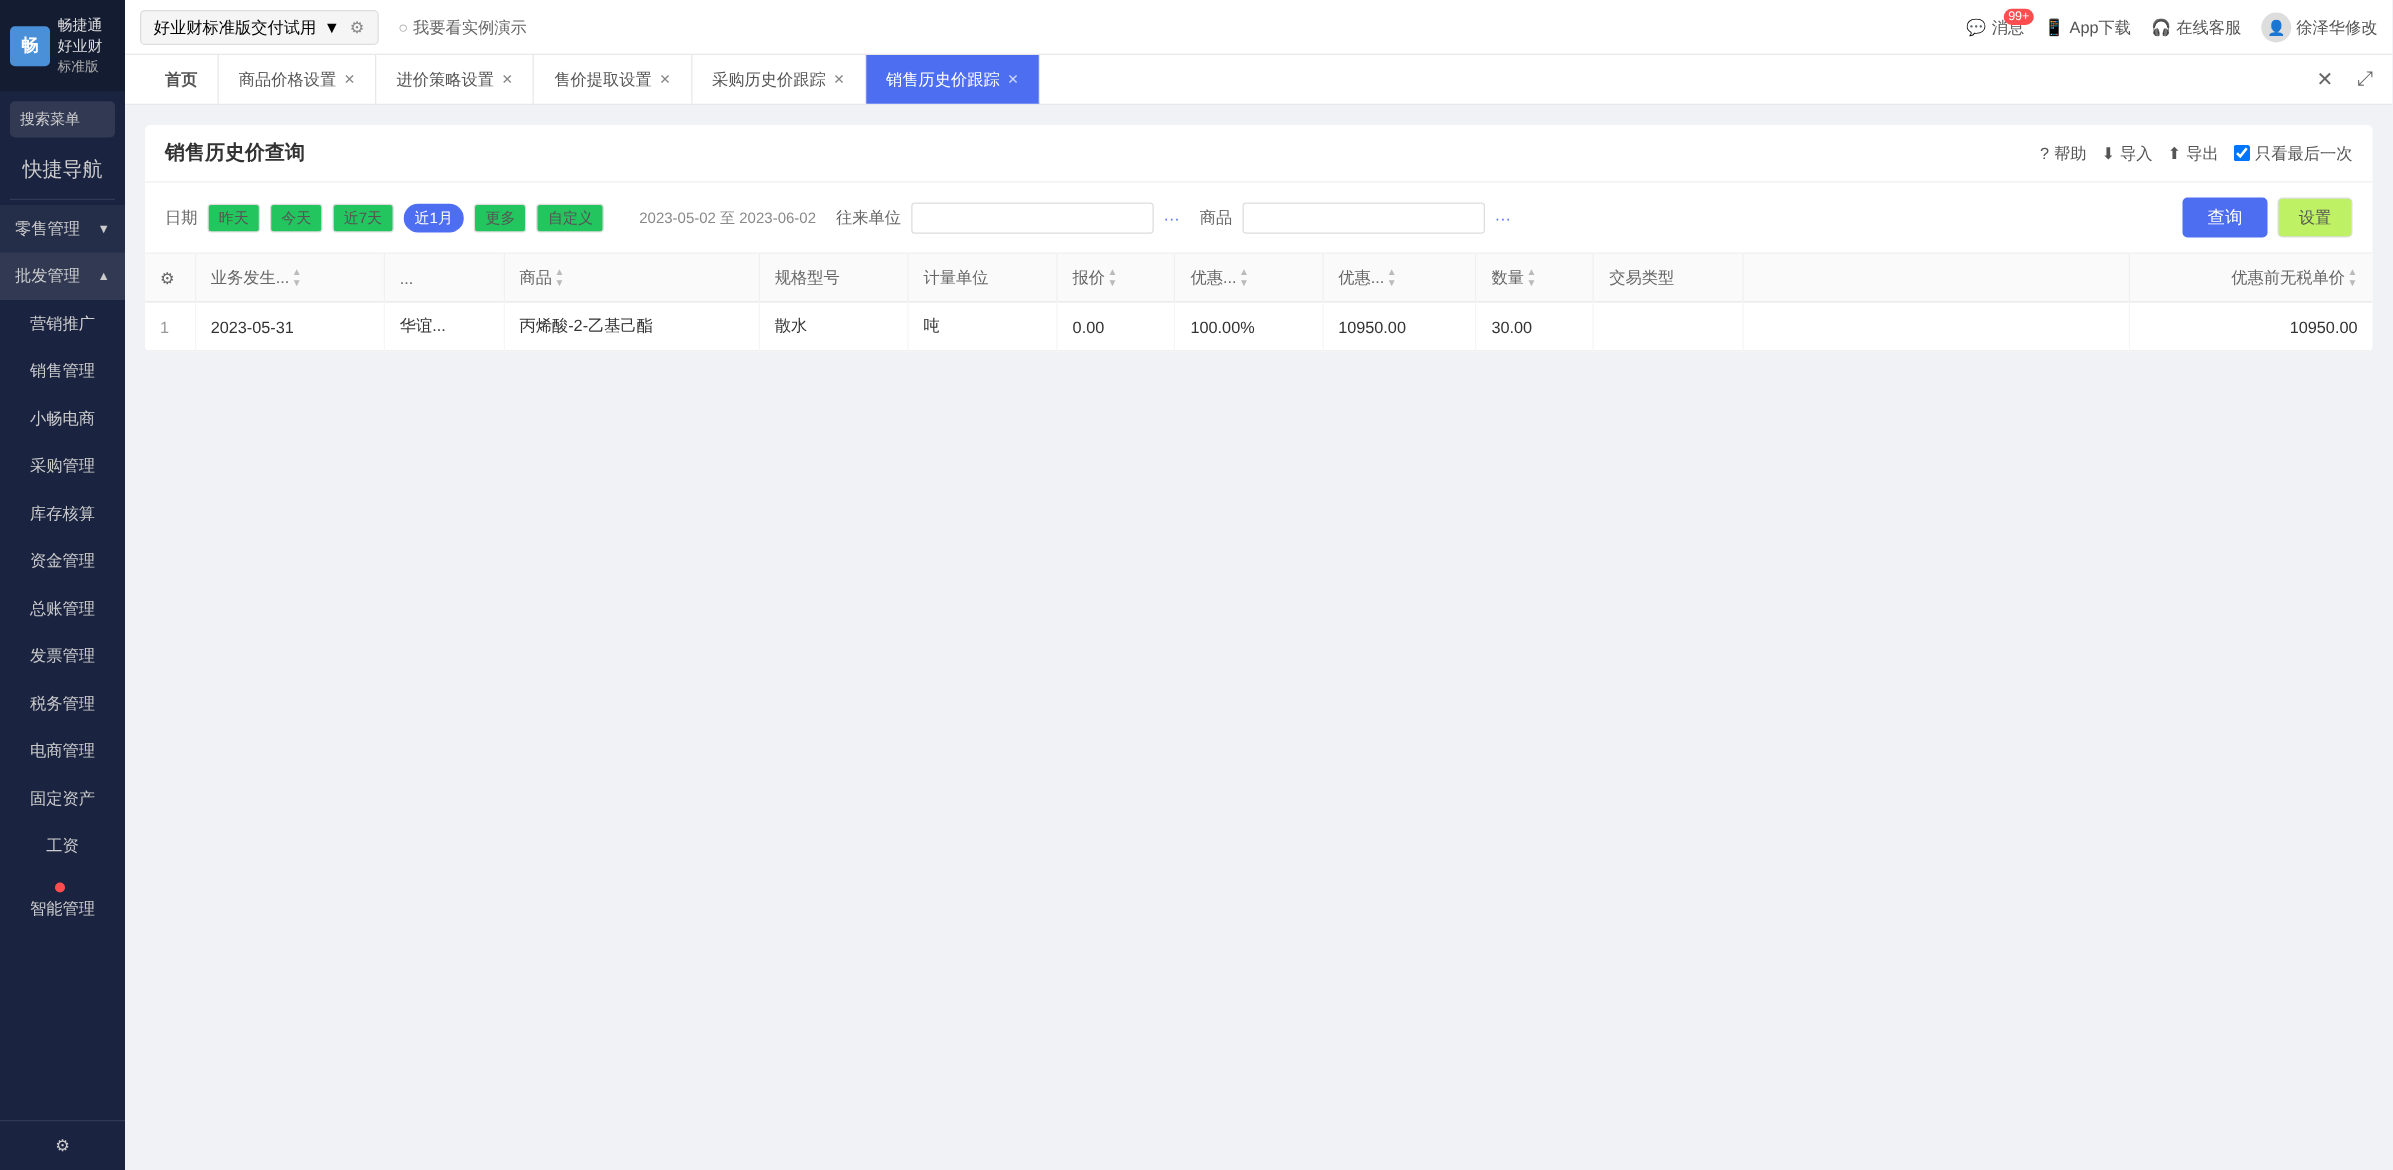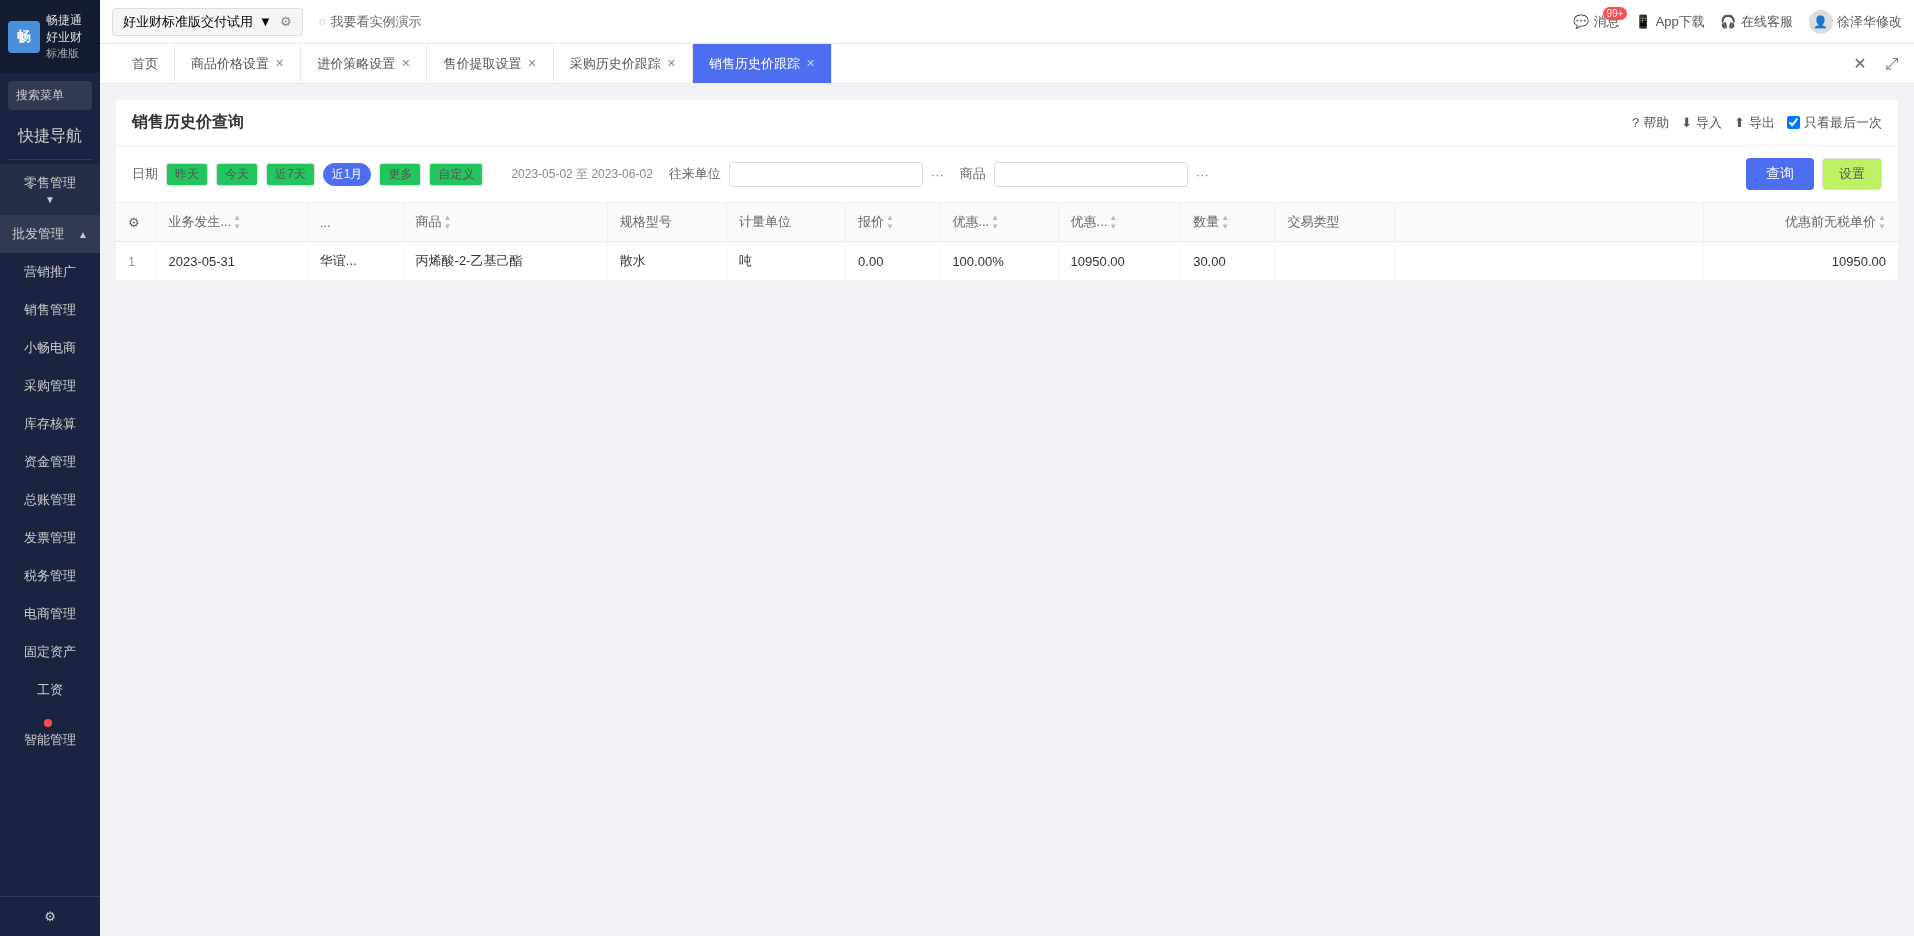--- a/index.html
+++ b/index.html
@@ -10,21 +10,21 @@
     .sidebar-logo { padding: 12px 8px; background: #141c32; display: flex; align-items: center; gap: 6px; min-height: 56px; }
     .sidebar-logo-icon { width: 32px; height: 32px; background: #4a90d9; border-radius: 4px; display: flex; align-items: center; justify-content: center; color: #fff; font-size: 14px; font-weight: bold; flex-shrink: 0; }
     .sidebar-search { padding: 8px; }
     .sidebar-search-btn { width: 100%; background: rgba(255,255,255,0.1); border: none; border-radius: 4px; color: #ccc; padding: 6px 8px; cursor: pointer; font-size: 12px; text-align: left; }
     .sidebar-nav-btn { width: 100%; background: none; border: none; color: #ccc; padding: 8px; cursor: pointer; font-size: 16px; text-align: center; }
     .sidebar-divider { height: 1px; background: rgba(255,255,255,0.1); margin: 4px 8px; }
     .sidebar-item { display: flex; flex-direction: column; align-items: center; padding: 10px 4px; cursor: pointer; color: #ccc; font-size: 12px; gap: 2px; position: relative; }
     .sidebar-item.has-arrow { flex-direction: row; justify-content: space-between; padding: 10px 12px; }
     .sidebar-item .item-label { font-size: 13px; }
     .sidebar-item .arrow { font-size: 10px; }
-    .sidebar-item.expanded { background: rgba(255,255,255,0.05); flex-direction: column; }
+    .sidebar-item.expanded { background: rgba(255,255,255,0.05); }
     .sidebar-item.active-parent { background: rgba(255,255,255,0.1); }
     .sidebar-bottom { margin-top: auto; border-top: 1px solid rgba(255,255,255,0.1); }
     .sidebar-settings { display: flex; align-items: center; justify-content: center; padding: 12px; cursor: pointer; color: #ccc; }
     .dot-red { width: 8px; height: 8px; background: #ff4d4f; border-radius: 50%; display: inline-block; margin-right: 4px; }
 
     
     .main { flex: 1; display: flex; flex-direction: column; overflow: hidden; }
 
     
     .topbar { background: #fff; border-bottom: 1px solid #e8e8e8; display: flex; align-items: center; padding: 0 12px; height: 44px; gap: 8px; flex-shrink: 0; }
@@ -36,21 +36,21 @@
     .topbar-app { display: flex; align-items: center; gap: 4px; cursor: pointer; color: #555; font-size: 13px; }
     .topbar-service { display: flex; align-items: center; gap: 4px; cursor: pointer; color: #555; font-size: 13px; }
     .topbar-user { display: flex; align-items: center; gap: 4px; cursor: pointer; color: #555; font-size: 13px; }
     .avatar-icon { width: 24px; height: 24px; background: #ddd; border-radius: 50%; display: inline-flex; align-items: center; justify-content: center; font-size: 12px; color: #666; }
 
     
     .tabbar { background: #fff; border-bottom: 1px solid #e8e8e8; display: flex; align-items: center; padding: 0 0; height: 40px; flex-shrink: 0; }
     .tab { display: flex; align-items: center; gap: 6px; padding: 0 16px; height: 100%; font-size: 13px; cursor: pointer; color: #555; border-right: 1px solid #e8e8e8; white-space: nowrap; position: relative; }
     .tab.active { background: #4e6ef2; color: #fff; }
     .tab-close { font-size: 11px; cursor: pointer; opacity: 0.7; }
-    .tab-home { font-weight: 400; padding-left: 32px; }
+    .tab-home { font-weight: 700; padding-left: 32px; }
     .panel-controls { margin-left: auto; display: flex; align-items: center; gap: 4px; padding-right: 8px; }
     .panel-ctrl-btn { width: 28px; height: 28px; display: flex; align-items: center; justify-content: center; cursor: pointer; color: #666; border: none; background: none; font-size: 16px; }
 
     
     .page-content { flex: 1; overflow: auto; padding: 16px; background: #f0f2f5; }
     .page-card { background: #fff; border-radius: 4px; overflow: hidden; }
 
     
     .page-header { display: flex; align-items: center; justify-content: space-between; padding: 12px 16px; border-bottom: 1px solid #f0f0f0; }
     .page-title { font-size: 16px; font-weight: 600; color: #333; }

